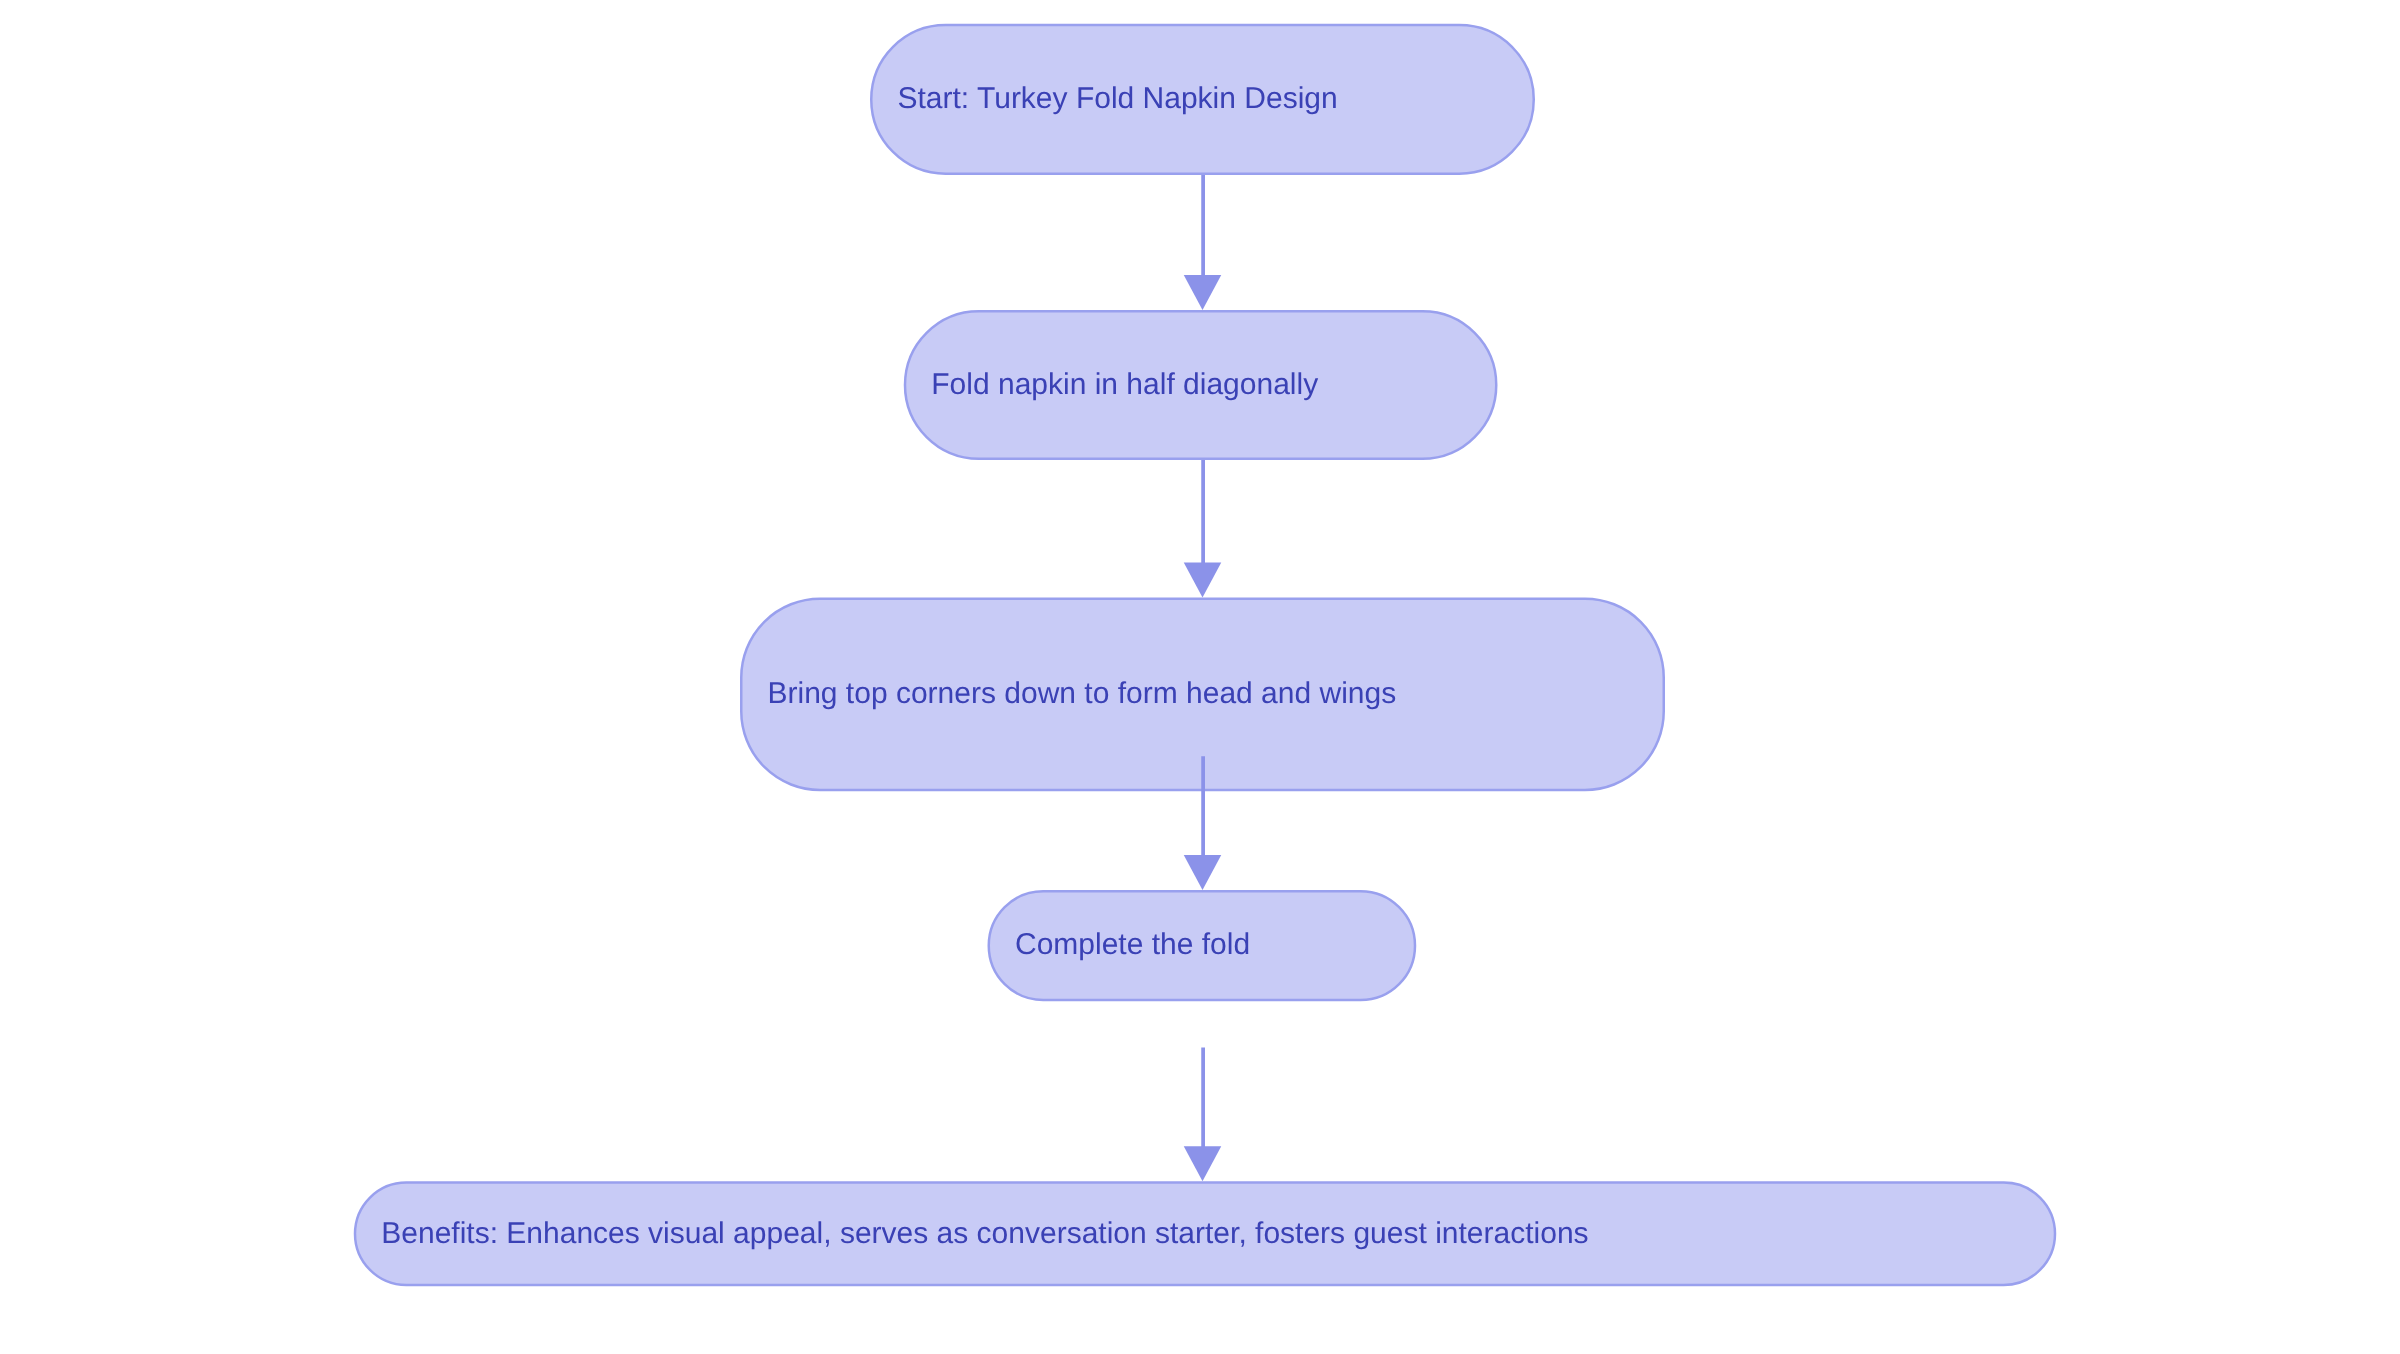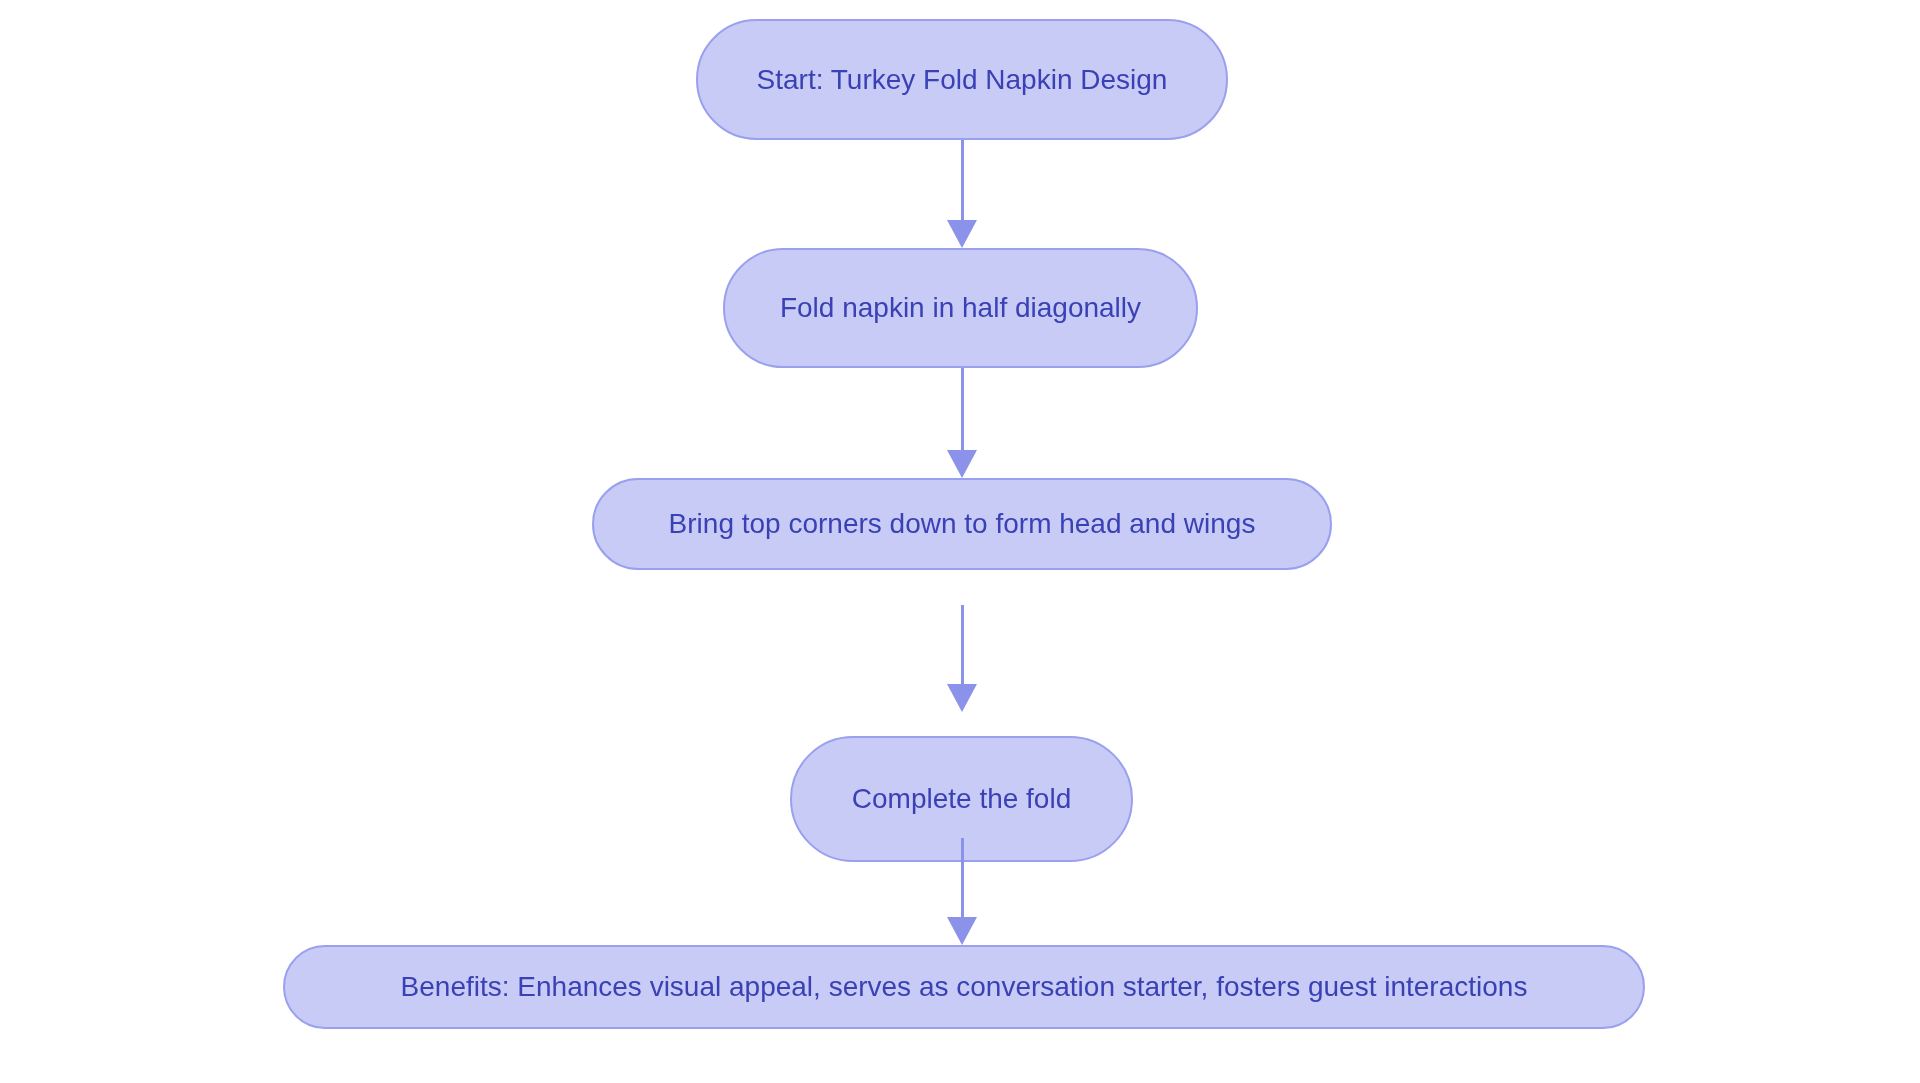--- a/index.html
+++ b/index.html
@@ -16,32 +16,32 @@
     overflow: hidden;
   }
   .node {
     position: absolute;
     box-sizing: border-box;
     background: var(--node-fill, #c8cbf6);
     border: 2px solid var(--node-border, #99a0ee);
     border-radius: 64px;
     display: flex;
     align-items: center;
-    justify-content: center;
+    justify-content: flex-start;
     text-align: center;
     color: var(--node-text, #3a41b5);
-    font-size: 28px;
+    font-size: 24px;
     line-height: 1.2;
     padding: 0 20px;
     white-space: nowrap;
   }
   .n1 { left: 696px; top: 19px;  width: 532px;  height: 121px; }
   .n2 { left: 723px; top: 248px; width: 475px;  height: 120px; }
-  .n3 { left: 592px; top: 478px; width: 740px;  height: 92px; }
-  .n4 { left: 790px; top: 736px; width: 343px;  height: 126px; }
+  .n3 { left: 592px; top: 478px; width: 740px;  height: 155px; }
+  .n4 { left: 790px; top: 712px; width: 343px;  height: 89px; }
   .n5 { left: 283px; top: 945px; width: 1362px; height: 84px; }
 
   .edge {
     position: absolute;
     left: 946px;
     width: 32px;
     display: flex;
     flex-direction: column;
     align-items: center;
   }

